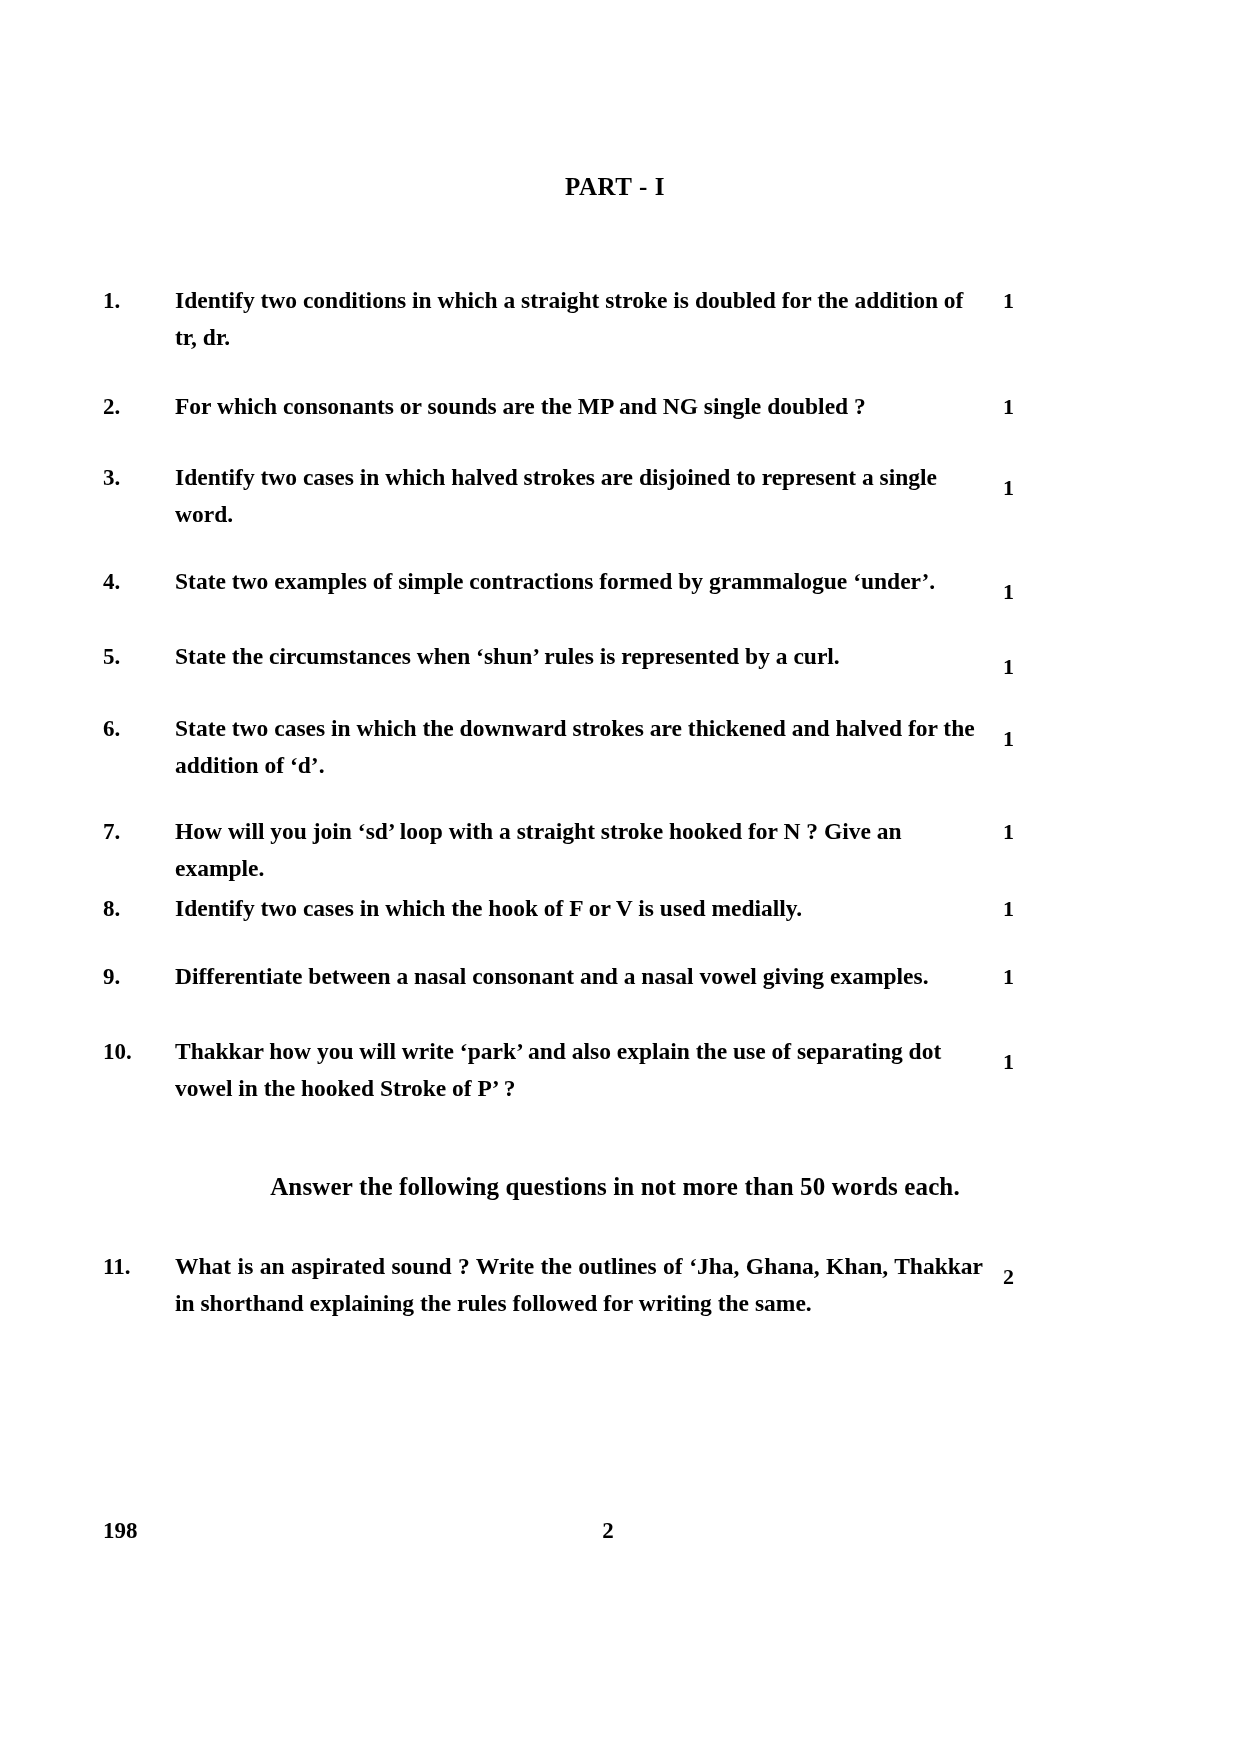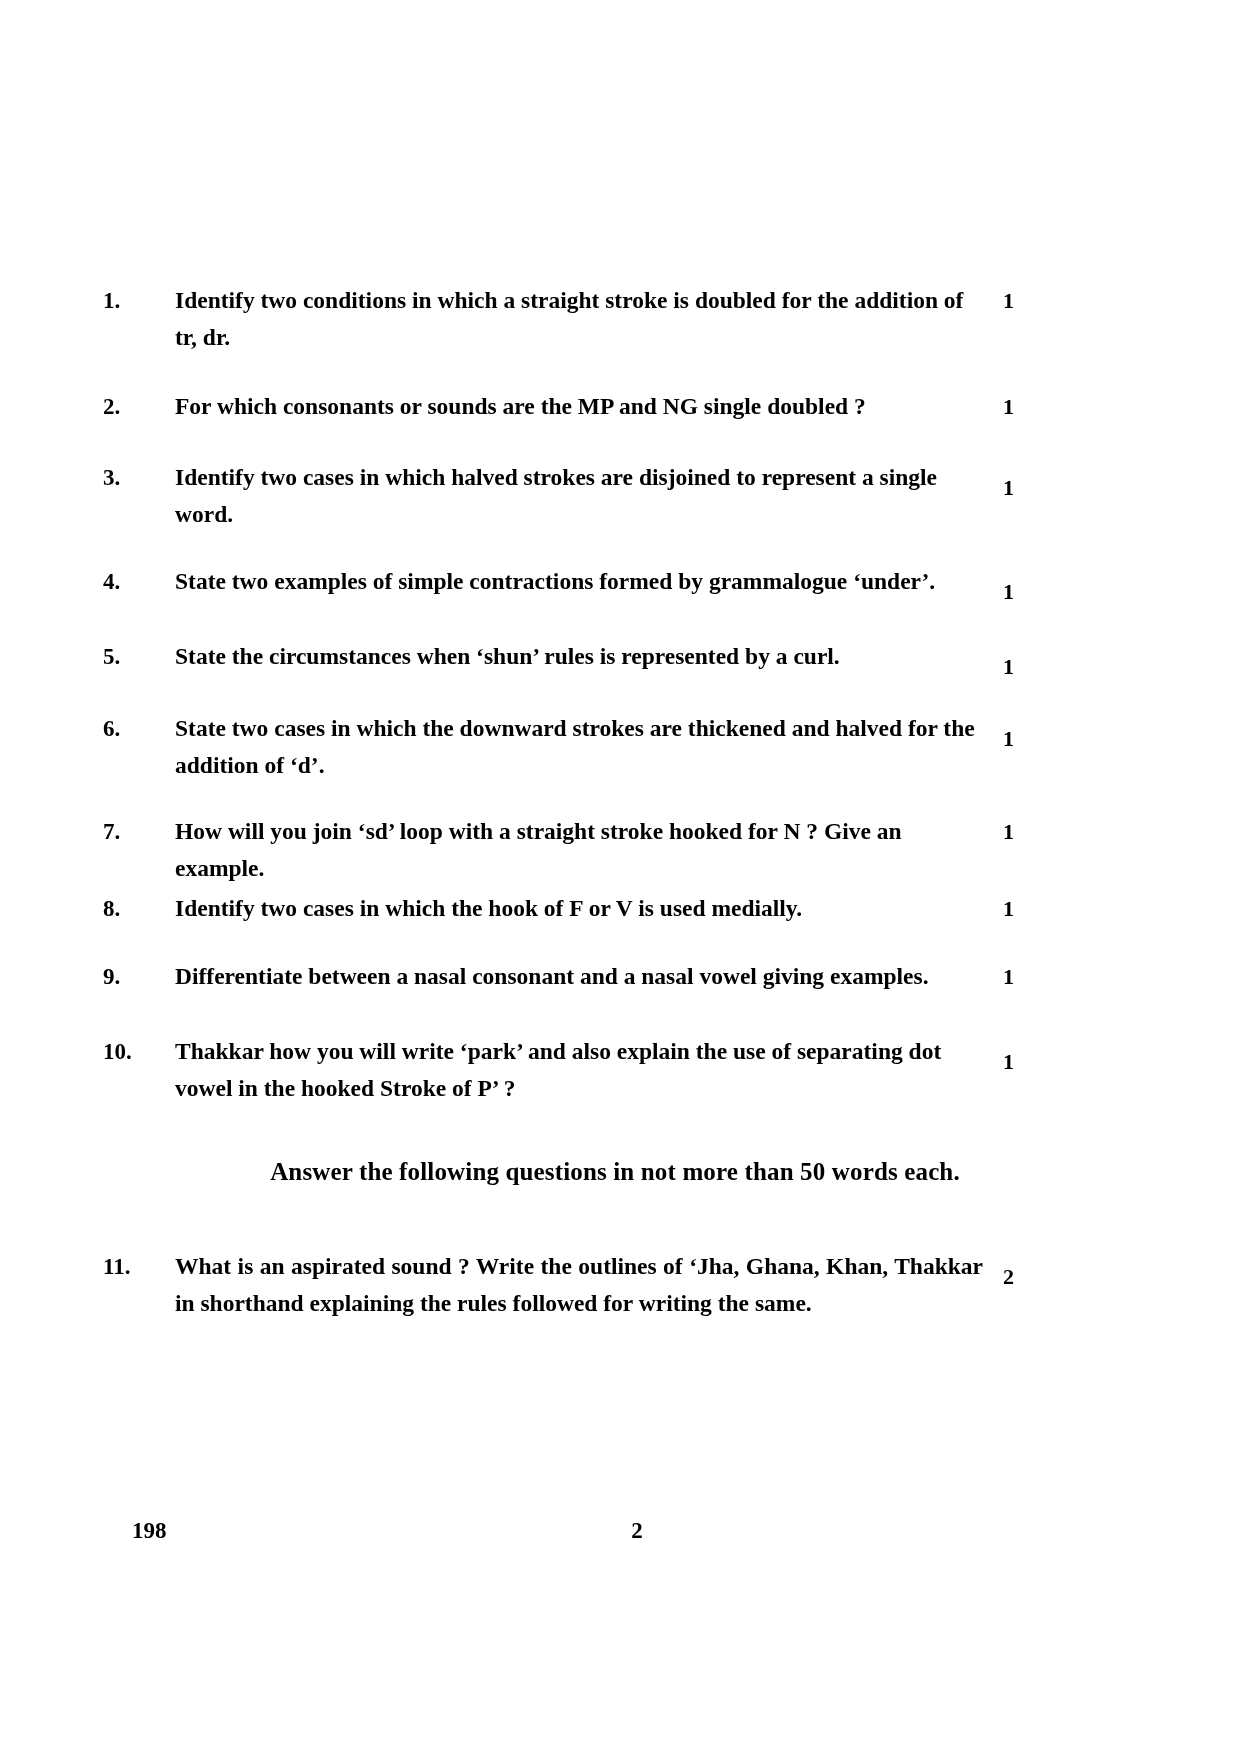--- a/index.html
+++ b/index.html
@@ -49,21 +49,21 @@
     width: 1010px;
   }
   #part1-block .part-subtitle { margin-top: 19px; }
 
   #part2-block {
     position: absolute;
     left: 110px;
     top: 1138px;
     width: 1010px;
   }
-  #part2-block .part-subtitle { margin-top: 19px; }
+  #part2-block .part-subtitle { margin-top: 34px; }
 
   
   .qlist {
     position: absolute;
     left: 0;
     top: 0;
     width: 1240px;
   }
 
   .qrow {
@@ -111,21 +111,20 @@
   }
   .qmark.shift-down { top: 10px; }
 
   
   .footer {
     position: absolute;
     left: 103px;
     top: 1518px;
     width: 1040px;
     height: 34px;
-    margin-left: 29px;
   }
   .footer-code {
     position: absolute;
     left: 0;
     top: 0;
     font-size: 23px;
     font-weight: bold;
   }
   .footer-page {
     position: absolute;
@@ -136,20 +135,21 @@
     font-size: 23px;
     font-weight: bold;
   }
 </style>
 </head>
 <body>
 
 <div class="page">
 
   <div class="part-block" id="part1-block">
+    <div class="part-title">PART - I</div>
   </div>
 
   <div class="qlist">
 
     <div class="qrow" style="top:282px;">
       <div class="qnum">1.</div>
       <div class="qtext">Identify two conditions in which a straight stroke is doubled for the addition of tr, dr.</div>
       <div class="qmark">1</div>
     </div>
 

